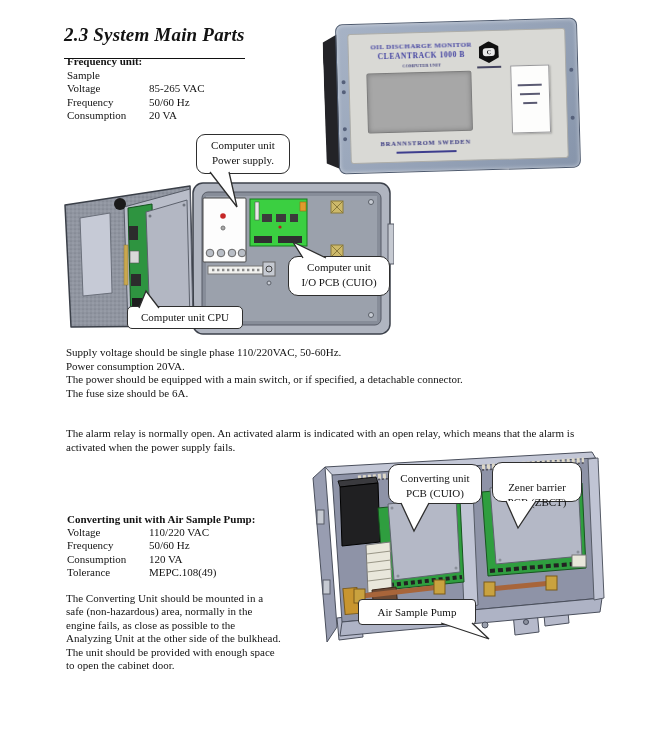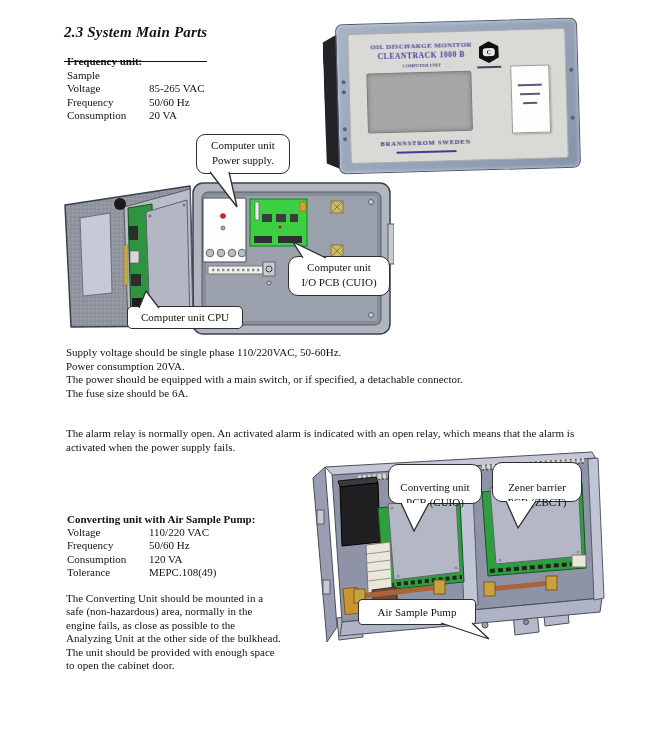--- a/index.html
+++ b/index.html
@@ -1,21 +1,21 @@
 <!DOCTYPE html>
 <html><head>
 <meta charset="utf-8">
 <style>
   html,body{margin:0;padding:0;background:#fff;}
   #page{position:relative;width:651px;height:730px;background:#ffffff;overflow:hidden;
         font-family:"Liberation Serif","DejaVu Serif",serif;color:#131313;}
   .abs{position:absolute;}
   
-  #title{left:64px;top:24px;font-size:15px;font-weight:bold;font-style:italic;
-         border-bottom:1.6px solid #111;padding-bottom:20px;letter-spacing:.2px;}
+  #title{left:64px;top:24px;font-size:19px;font-weight:bold;font-style:italic;
+         border-bottom:1.6px solid #111;padding-bottom:12px;letter-spacing:.2px;}
   
   .specs{font-size:11px;line-height:13.5px;}
   .spec-row{display:flex;}
   .spec-label{width:82px;}
   .bold{font-weight:bold;}
   
   .para{font-size:11px;line-height:13.6px;white-space:nowrap;}
   
   .bubble{background:#fff;border:1.3px solid #2e2e2e;text-align:center;
           font-size:11px;line-height:15px;z-index:30;box-sizing:border-box;}
@@ -255,21 +255,21 @@
 
   <div class="abs bubble" style="left:196px;top:134px;width:94px;height:40px;border-radius:9px;padding-top:3px;">
     <div>Computer unit</div>
     <div>Power supply.</div>
   </div>
   <div class="abs bubble" style="left:288px;top:256px;width:102px;height:40px;border-radius:10px;padding-top:3px;">
     <div>Computer unit</div>
     <div>I/O PCB (CUIO)</div>
   </div>
   <div class="abs bubble" style="left:127px;top:306px;width:116px;height:23px;border-radius:5px;line-height:21px;">Computer unit CPU</div>
-  <div class="abs bubble" style="left:388px;top:464px;width:94px;height:40px;border-radius:10px;padding-top:15px;">
+  <div class="abs bubble" style="left:388px;top:464px;width:94px;height:40px;border-radius:10px;padding-top:6px;">
     <div>Converting unit</div>
     <div>PCB (CUIO)</div>
   </div>
   <div class="abs bubble" style="left:492px;top:462px;width:90px;height:40px;border-radius:10px;padding-top:17px;">
     <div>Zener barrier</div>
     <div>PCB (ZBCT)</div>
   </div>
   <div class="abs bubble" style="left:358px;top:599px;width:118px;height:26px;border-radius:4px;line-height:24px;">Air Sample Pump</div>
 
   <svg class="tailsvg" width="651" height="730" viewBox="0 0 651 730">

